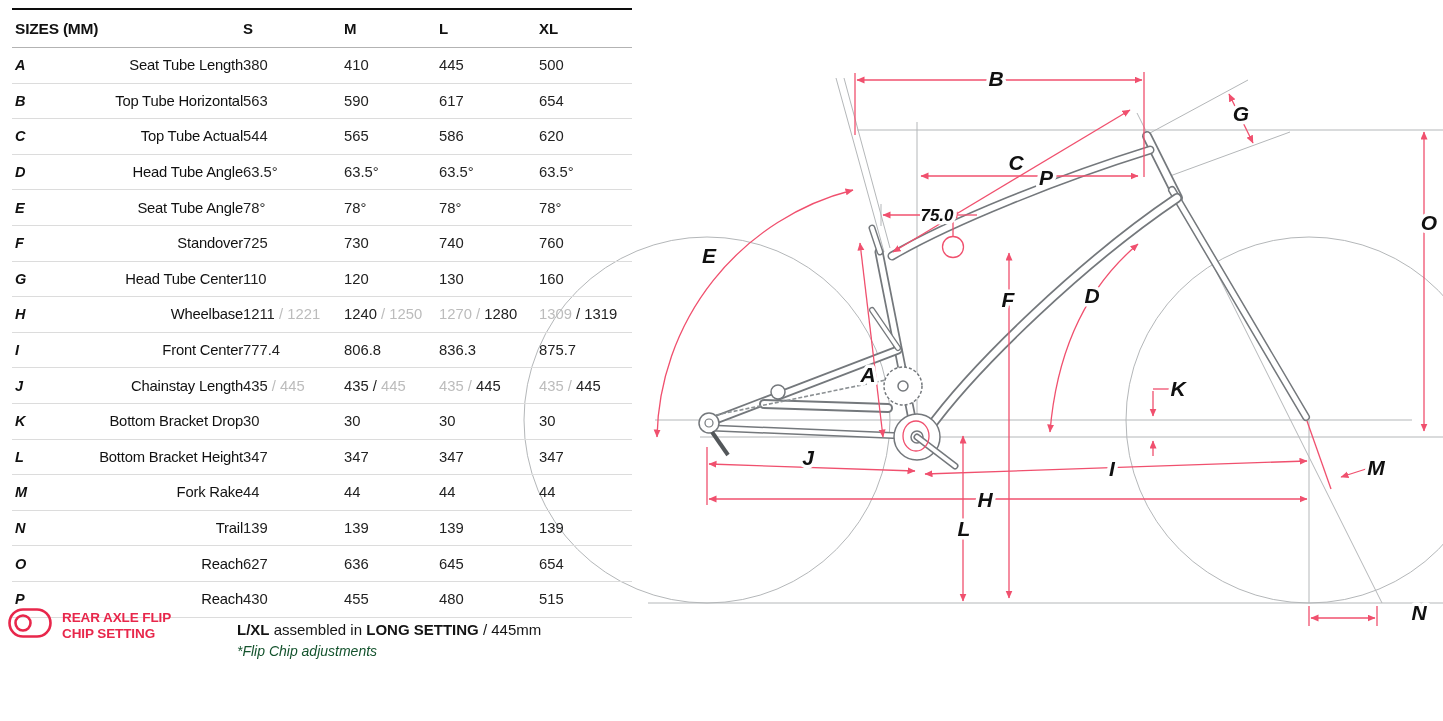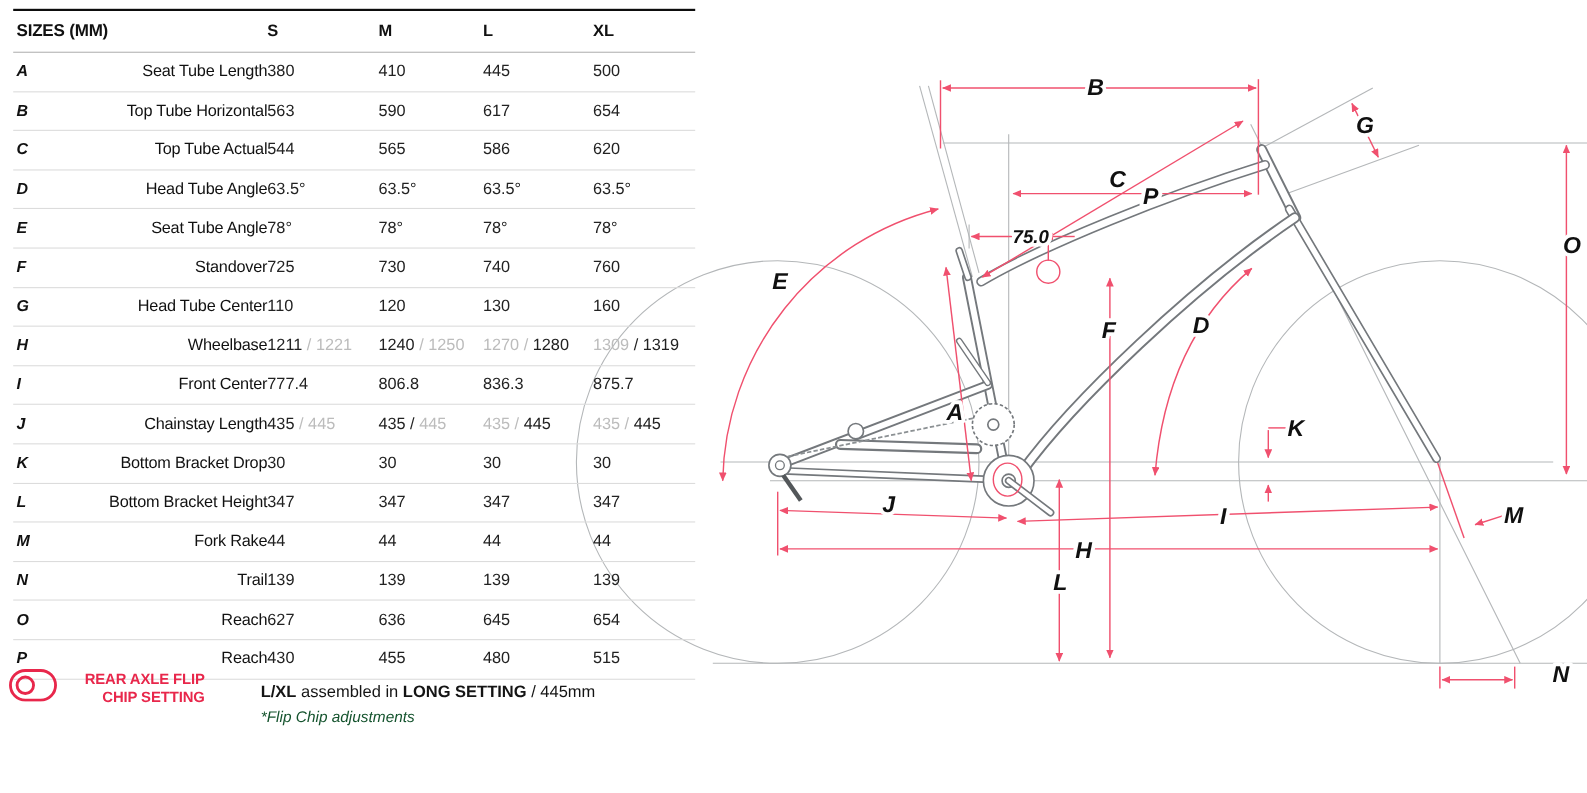--- a/index.html
+++ b/index.html
@@ -10,21 +10,21 @@
   .g-head,.g-row{display:grid;grid-template-columns:38px 193px 101px 95px 100px 93px;align-items:center;}
   .g-head{height:37px;border-bottom:1px solid #b3b3b3;}
   .g-row{height:34.6px;border-bottom:1px solid #dcdcdc;}
   .t-title{grid-column:1 / span 2;font-weight:700;font-size:15.5px;letter-spacing:-.2px;padding-left:3px;}
   .t-col{font-weight:700;font-size:15px;}
   .r-letter{font-style:italic;font-weight:700;font-size:14.5px;padding-left:3px;}
   .r-label{font-weight:400;font-size:14.8px;letter-spacing:-.2px;text-align:right;}
   .cell{font-size:14.8px;color:#222;white-space:nowrap;}
   .cell .muted{color:#bcbcbc;}
   
-  .chip-block{position:absolute;left:8px;top:608px;display:flex;gap:25px;text-align:right;}
+  .chip-block{position:absolute;left:8px;top:608px;display:flex;gap:10px;}
   .chip-text{color:#e8274b;font-weight:700;font-size:13.5px;line-height:16px;letter-spacing:-.1px;padding-top:2px;}
   .note-block{position:absolute;left:237px;top:609px;width:400px;font-size:15px;line-height:20px;color:#141414;}
   .note-block b{font-weight:700;}
   .settings{margin-top:11px;}
   .footnote{color:#14532d;font-style:italic;font-size:14px;margin-top:1px;}
   
   .diagram{position:absolute;left:0;top:0;}
   .gray{stroke:#b4b7b9;stroke-width:1;fill:none;}
   .frame-o{stroke:#74787c;fill:none;stroke-linecap:round;}
   .frame-i{stroke:#fff;fill:none;stroke-linecap:round;}

